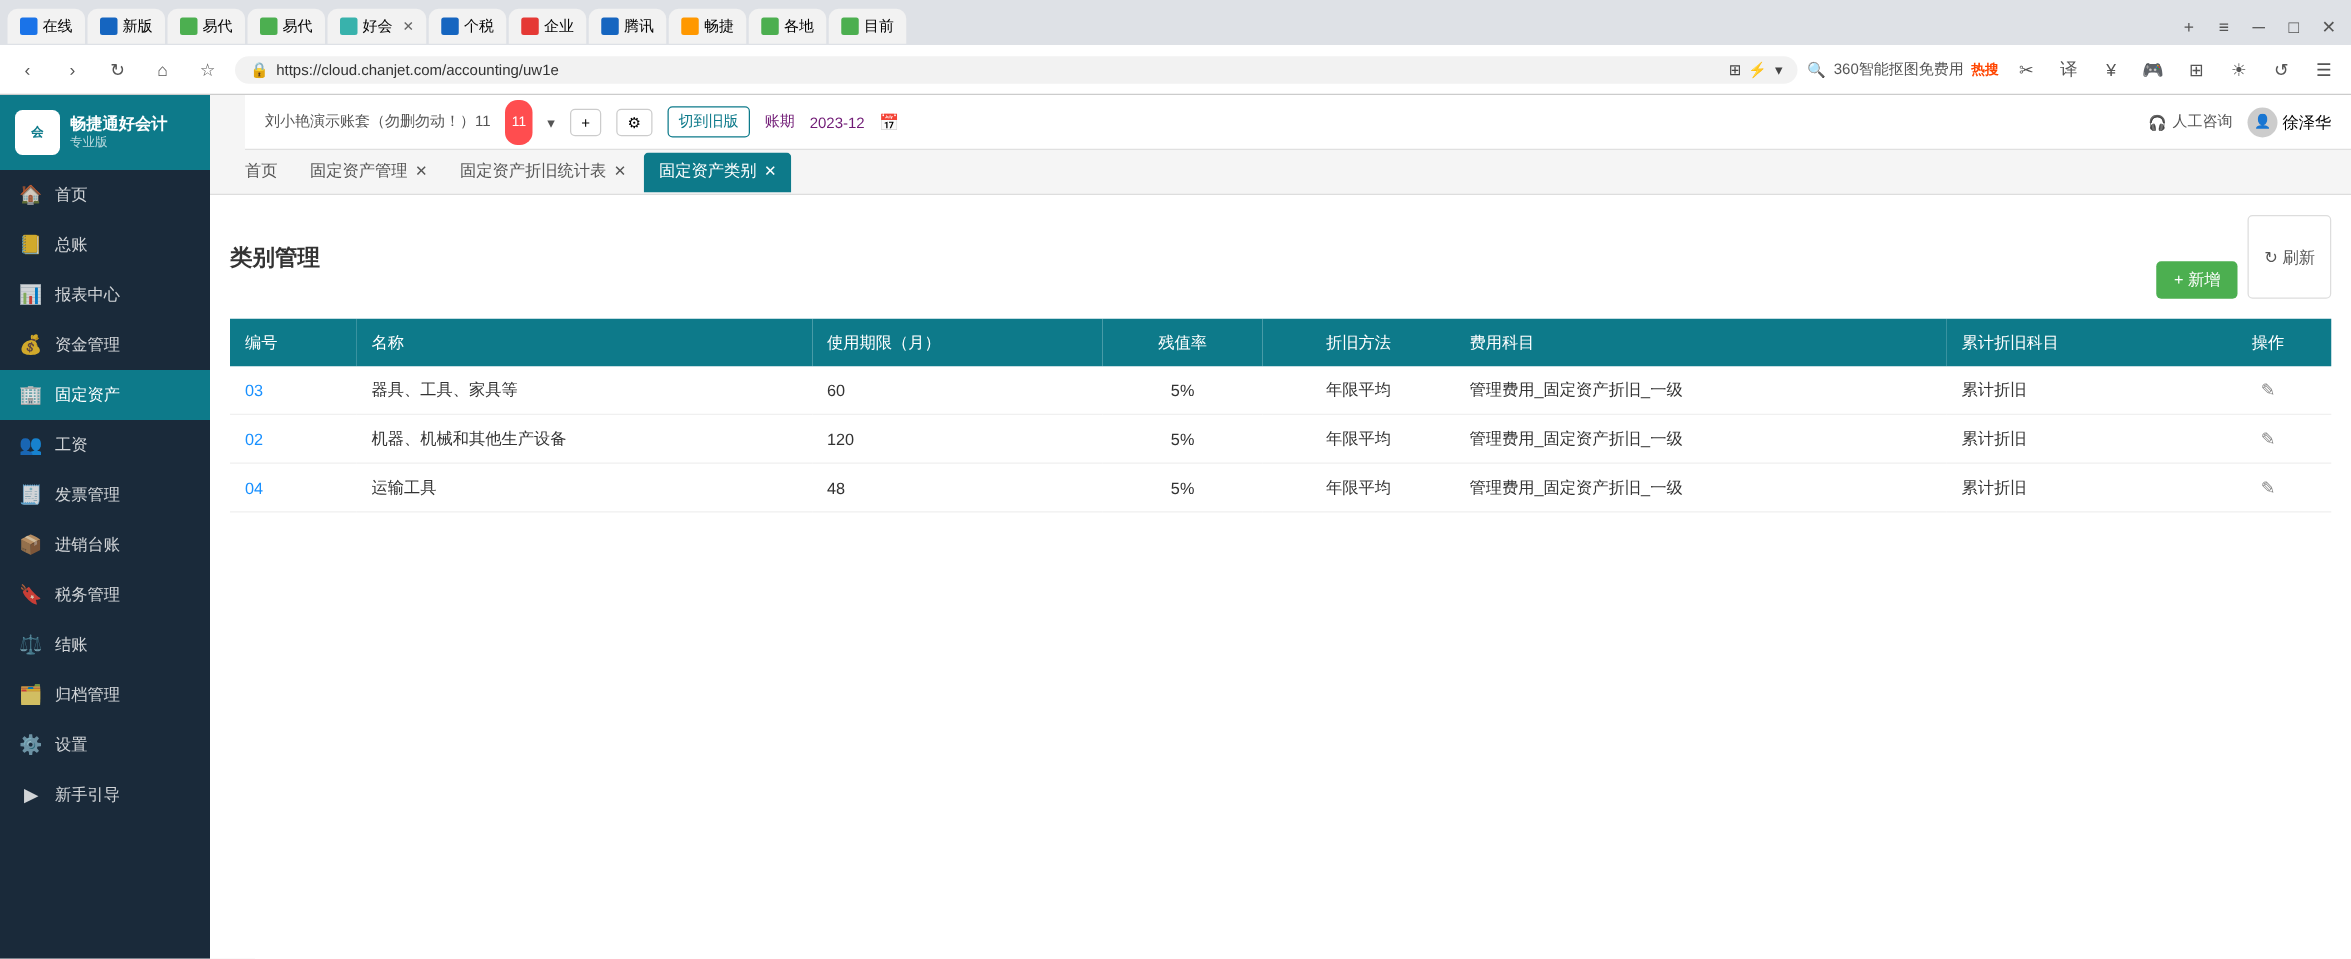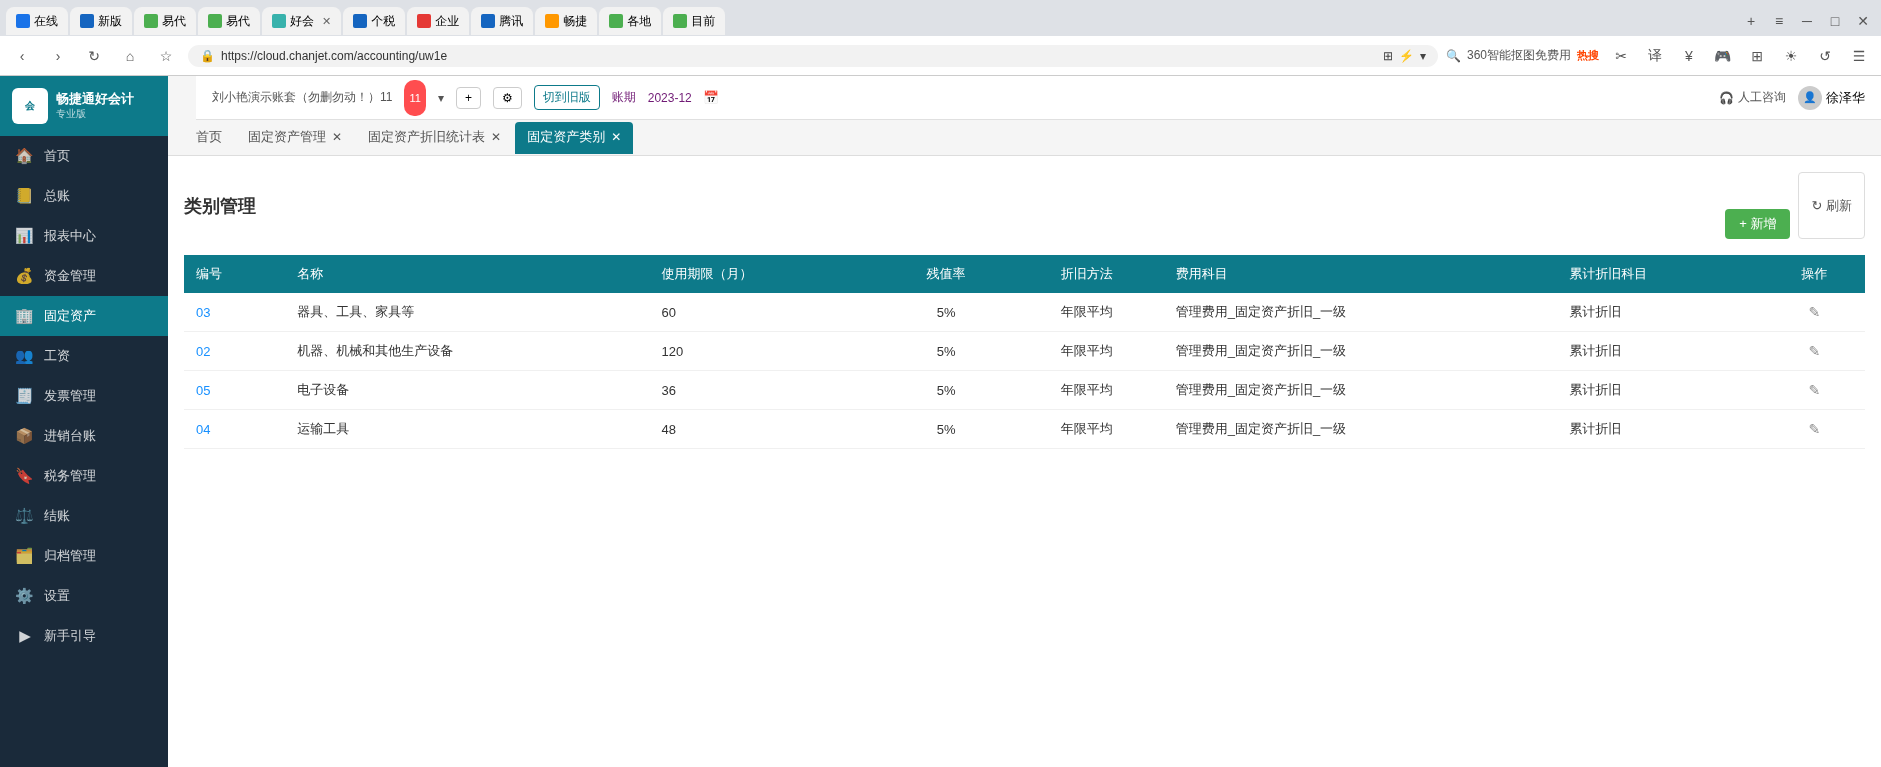--- a/index.html
+++ b/index.html
@@ -331,30 +331,20 @@
               <td><span class="link-text">02</span></td>
               <td>机器、机械和其他生产设备</td>
               <td class="right">120</td>
               <td class="center">5%</td>
               <td class="center">年限平均</td>
               <td>管理费用_固定资产折旧_一级</td>
               <td>累计折旧</td>
               <td class="center"><span class="edit-icon">✎</span></td>
             </tr>
             <tr>
-              <td><span class="link-text">05</span></td>
-              <td>电子设备</td>
-              <td class="right">36</td>
-              <td class="center">5%</td>
-              <td class="center">年限平均</td>
-              <td>管理费用_固定资产折旧_一级</td>
-              <td>累计折旧</td>
-              <td class="center"><span class="edit-icon">✎</span></td>
-            </tr>
-            <tr>
               <td><span class="link-text">04</span></td>
               <td>运输工具</td>
               <td class="right">48</td>
               <td class="center">5%</td>
               <td class="center">年限平均</td>
               <td>管理费用_固定资产折旧_一级</td>
               <td>累计折旧</td>
               <td class="center"><span class="edit-icon">✎</span></td>
             </tr>
           </tbody>

